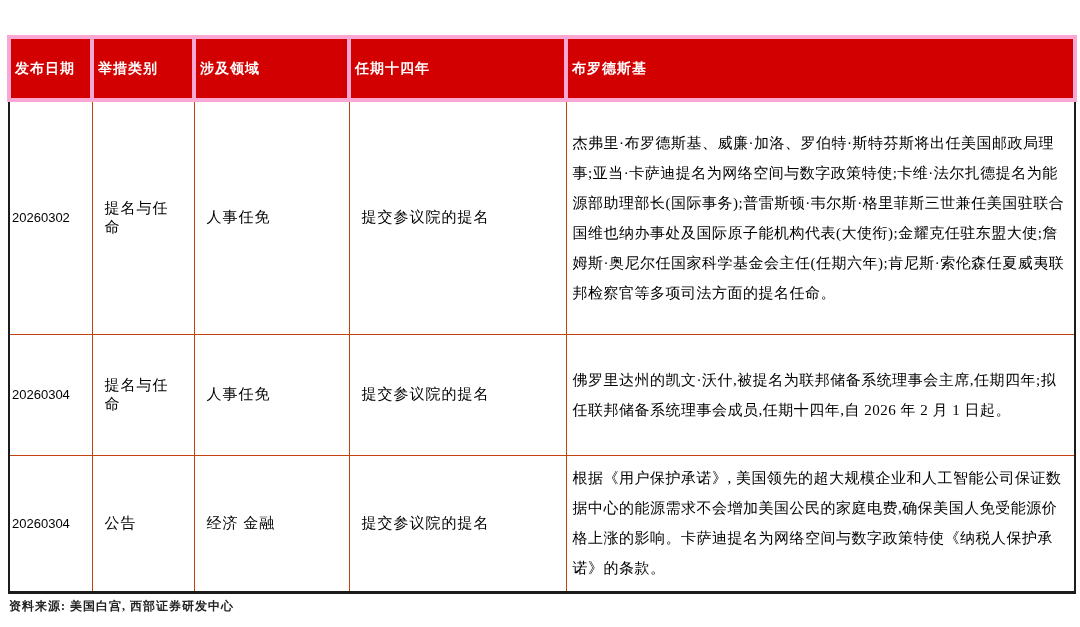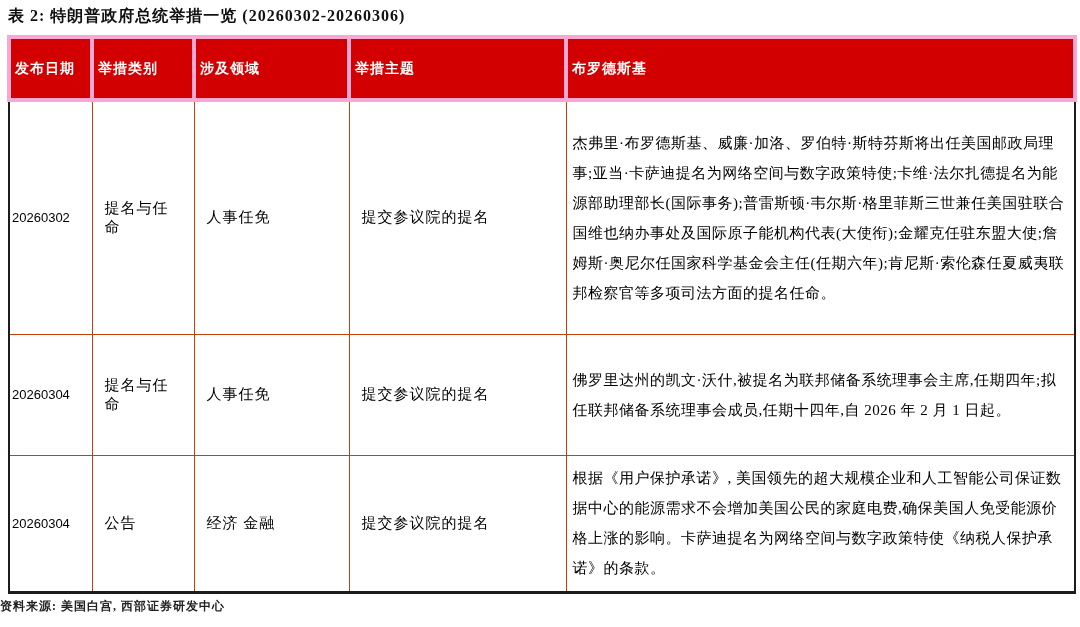--- a/index.html
+++ b/index.html
@@ -63,49 +63,48 @@
     letter-spacing: 1px;
   }
   td.cell-content {
     font-size: 15px;
     line-height: 30px;
     padding: 4px 6px;
     letter-spacing: 0.5px;
   }
   .source-note {
     position: absolute;
-    left: 0;
+    left: 9px;
     top: 598px;
     font-size: 12px;
     font-weight: bold;
     color: #222222;
     letter-spacing: 1px;
   }
 </style>
 </head>
 <body>
 
 <div class="page">
 
-  <div class="table-title">表 2: 特朗普政府总统举措一览 (20260302-20260306)</div>
 
   <table class="measures">
     <colgroup>
       <col style="width:83px">
       <col style="width:102px">
       <col style="width:155px">
       <col style="width:217px">
       <col style="width:509px">
     </colgroup>
     <thead>
       <tr>
         <th>发布日期</th>
         <th>举措类别</th>
         <th>涉及领域</th>
-        <th>举措主题</th>
+        <th>任期十四年</th>
         <th>布罗德斯基</th>
       </tr>
     </thead>
     <tbody>
       <tr class="row-1">
         <td class="cell-date">20260302</td>
         <td class="cell-plain">提名与任命</td>
         <td class="cell-plain">人事任免</td>
         <td class="cell-plain">提交参议院的提名</td>
         <td class="cell-content">杰弗里·布罗德斯基、威廉·加洛、罗伯特·斯特芬斯将出任美国邮政局理事;亚当·卡萨迪提名为网络空间与数字政策特使;卡维·法尔扎德提名为能源部助理部长(国际事务);普雷斯顿·韦尔斯·格里菲斯三世兼任美国驻联合国维也纳办事处及国际原子能机构代表(大使衔);金耀克任驻东盟大使;詹姆斯·奥尼尔任国家科学基金会主任(任期六年);肯尼斯·索伦森任夏威夷联邦检察官等多项司法方面的提名任命。</td>

